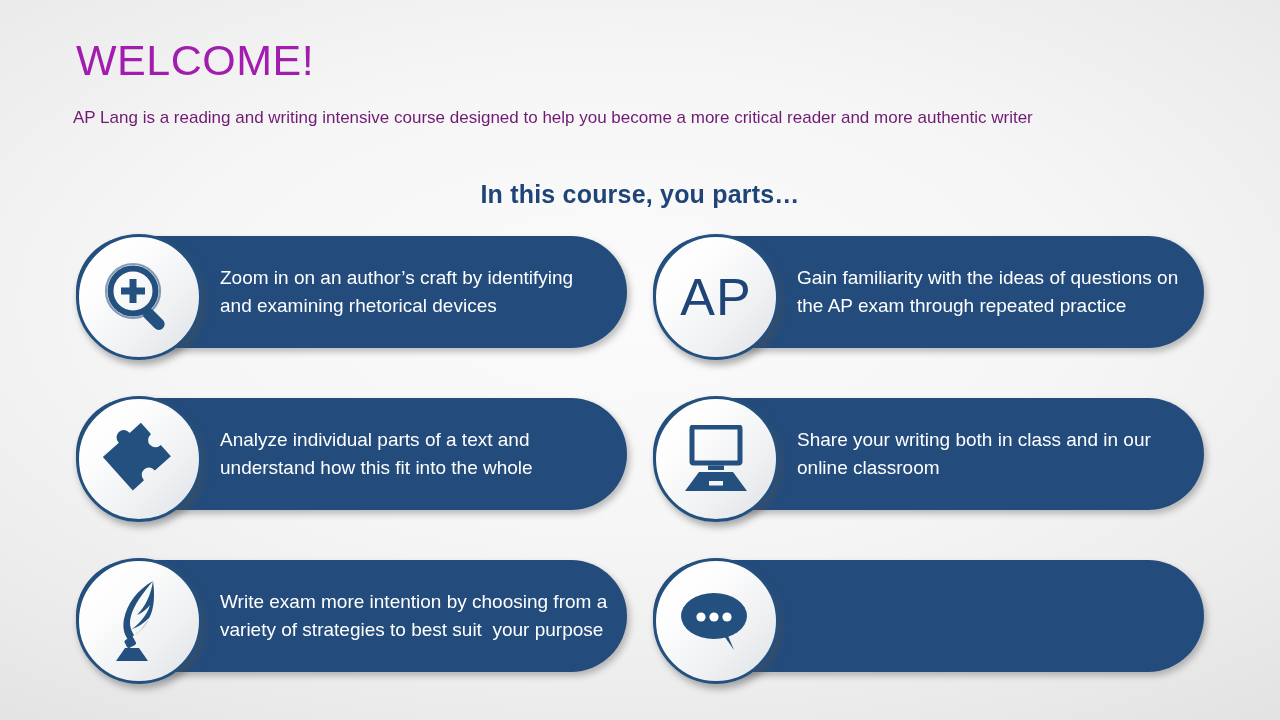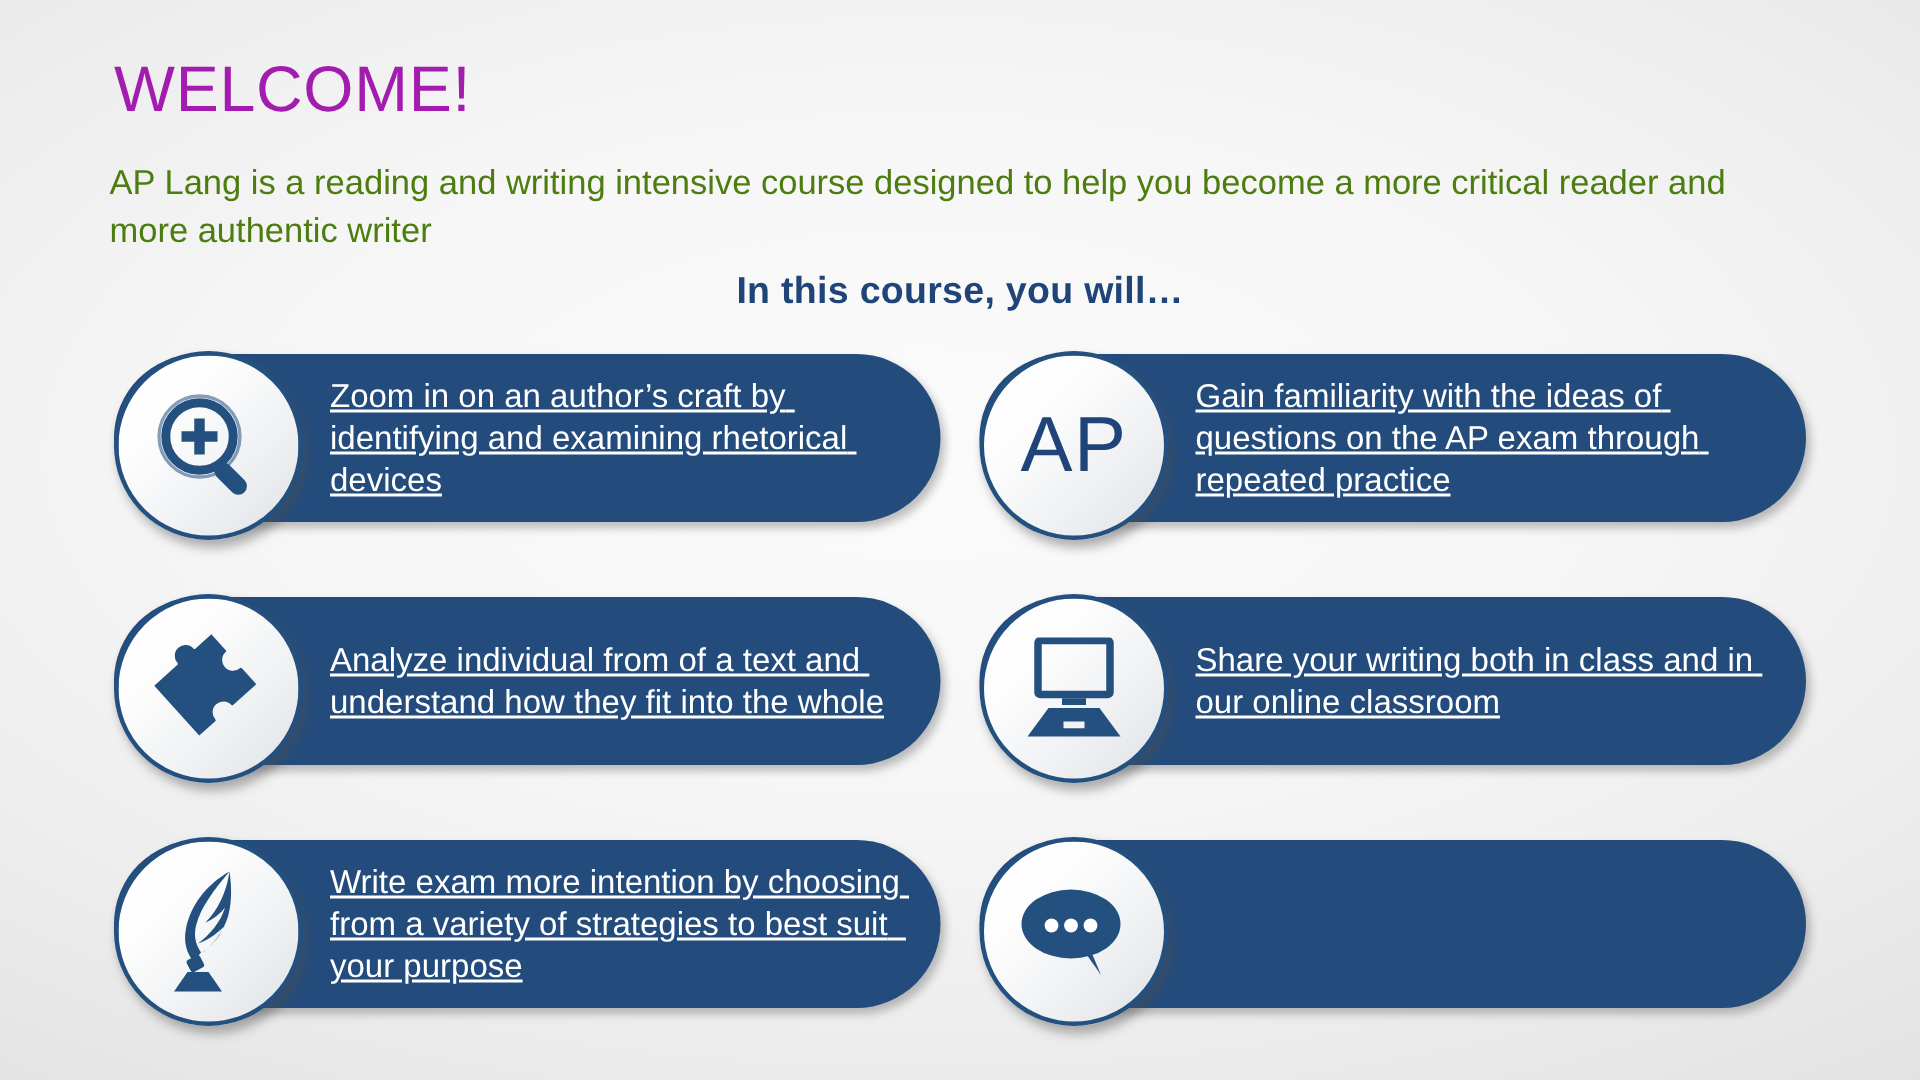--- a/index.html
+++ b/index.html
@@ -27,23 +27,23 @@
     letter-spacing: 0.5px;
     color: #a21caf;
     line-height: 1.05;
   }
 
   #slide-subtitle {
     position: absolute;
     left: 73px;
     top: 106px;
     width: 1135px;
-    font-size: 23px;
+    font-size: 17px;
     font-weight: 400;
-    color: #4d7c0f;
+    color: #701a75;
     line-height: 1.38;
   }
 
   #section-heading {
     position: absolute;
     left: 0;
     top: 180px;
     width: 1280px;
     text-align: center;
     font-size: 25px;
@@ -109,34 +109,33 @@
 
   .feature-text {
     position: absolute;
     left: 144px;
     top: 2px;
     width: 390px;
     height: 112px;
     display: flex;
     align-items: center;
     color: #ffffff;
-    font-size: 22px;
+    font-size: 19px;
     line-height: 28px;
     white-space: pre-wrap;
-    text-decoration: underline;
   }
 </style>
 </head>
 <body>
 
 <h1 id="slide-title">WELCOME!</h1>
 
 <p id="slide-subtitle">AP Lang is a reading and writing intensive course designed to help you become a more critical reader and more authentic writer</p>
 
-<h2 id="section-heading">In this course, you will…</h2>
+<h2 id="section-heading">In this course, you parts…</h2>
 
 <div id="features-grid">
 
   <div class="feature-item">
     <div class="pill"></div>
     <div class="feature-text">Zoom in on an author’s craft by identifying and examining rhetorical devices</div>
     <div class="icon-circle">
       <svg width="78" height="78" viewBox="0 0 78 78">
         <circle cx="33" cy="33" r="22.5" fill="none" stroke="#23507f" stroke-width="6"></circle>
         <circle cx="33" cy="33" r="27" fill="none" stroke="#23507f" stroke-width="2.2" opacity="0.55"></circle>
@@ -150,21 +149,21 @@
   <div class="feature-item">
     <div class="pill"></div>
     <div class="feature-text">Gain familiarity with the ideas of questions on the AP exam through repeated practice</div>
     <div class="icon-circle">
       <span class="ap-text">AP</span>
     </div>
   </div>
 
   <div class="feature-item">
     <div class="pill"></div>
-    <div class="feature-text">Analyze individual from of a text and understand how they fit into the whole</div>
+    <div class="feature-text">Analyze individual parts of a text and understand how this fit into the whole</div>
     <div class="icon-circle">
       <svg width="80" height="80" viewBox="0 0 100 100">
         <g transform="rotate(-42 50 50)" fill="#23507f">
           <path d="M18 18 h26 a1 1 0 0 0 1 -1 a9 9 0 1 1 18 0 a1 1 0 0 0 1 1 h18 v18
                    a1 1 0 0 1 -1 1 a9 9 0 1 0 0 18 a1 1 0 0 1 1 1 v18 h-26
                    a1 1 0 0 1 -1 -1 a9 9 0 1 0 -18 0 a1 1 0 0 1 -1 1 h-18 z"></path>
         </g>
       </svg>
     </div>
   </div>

